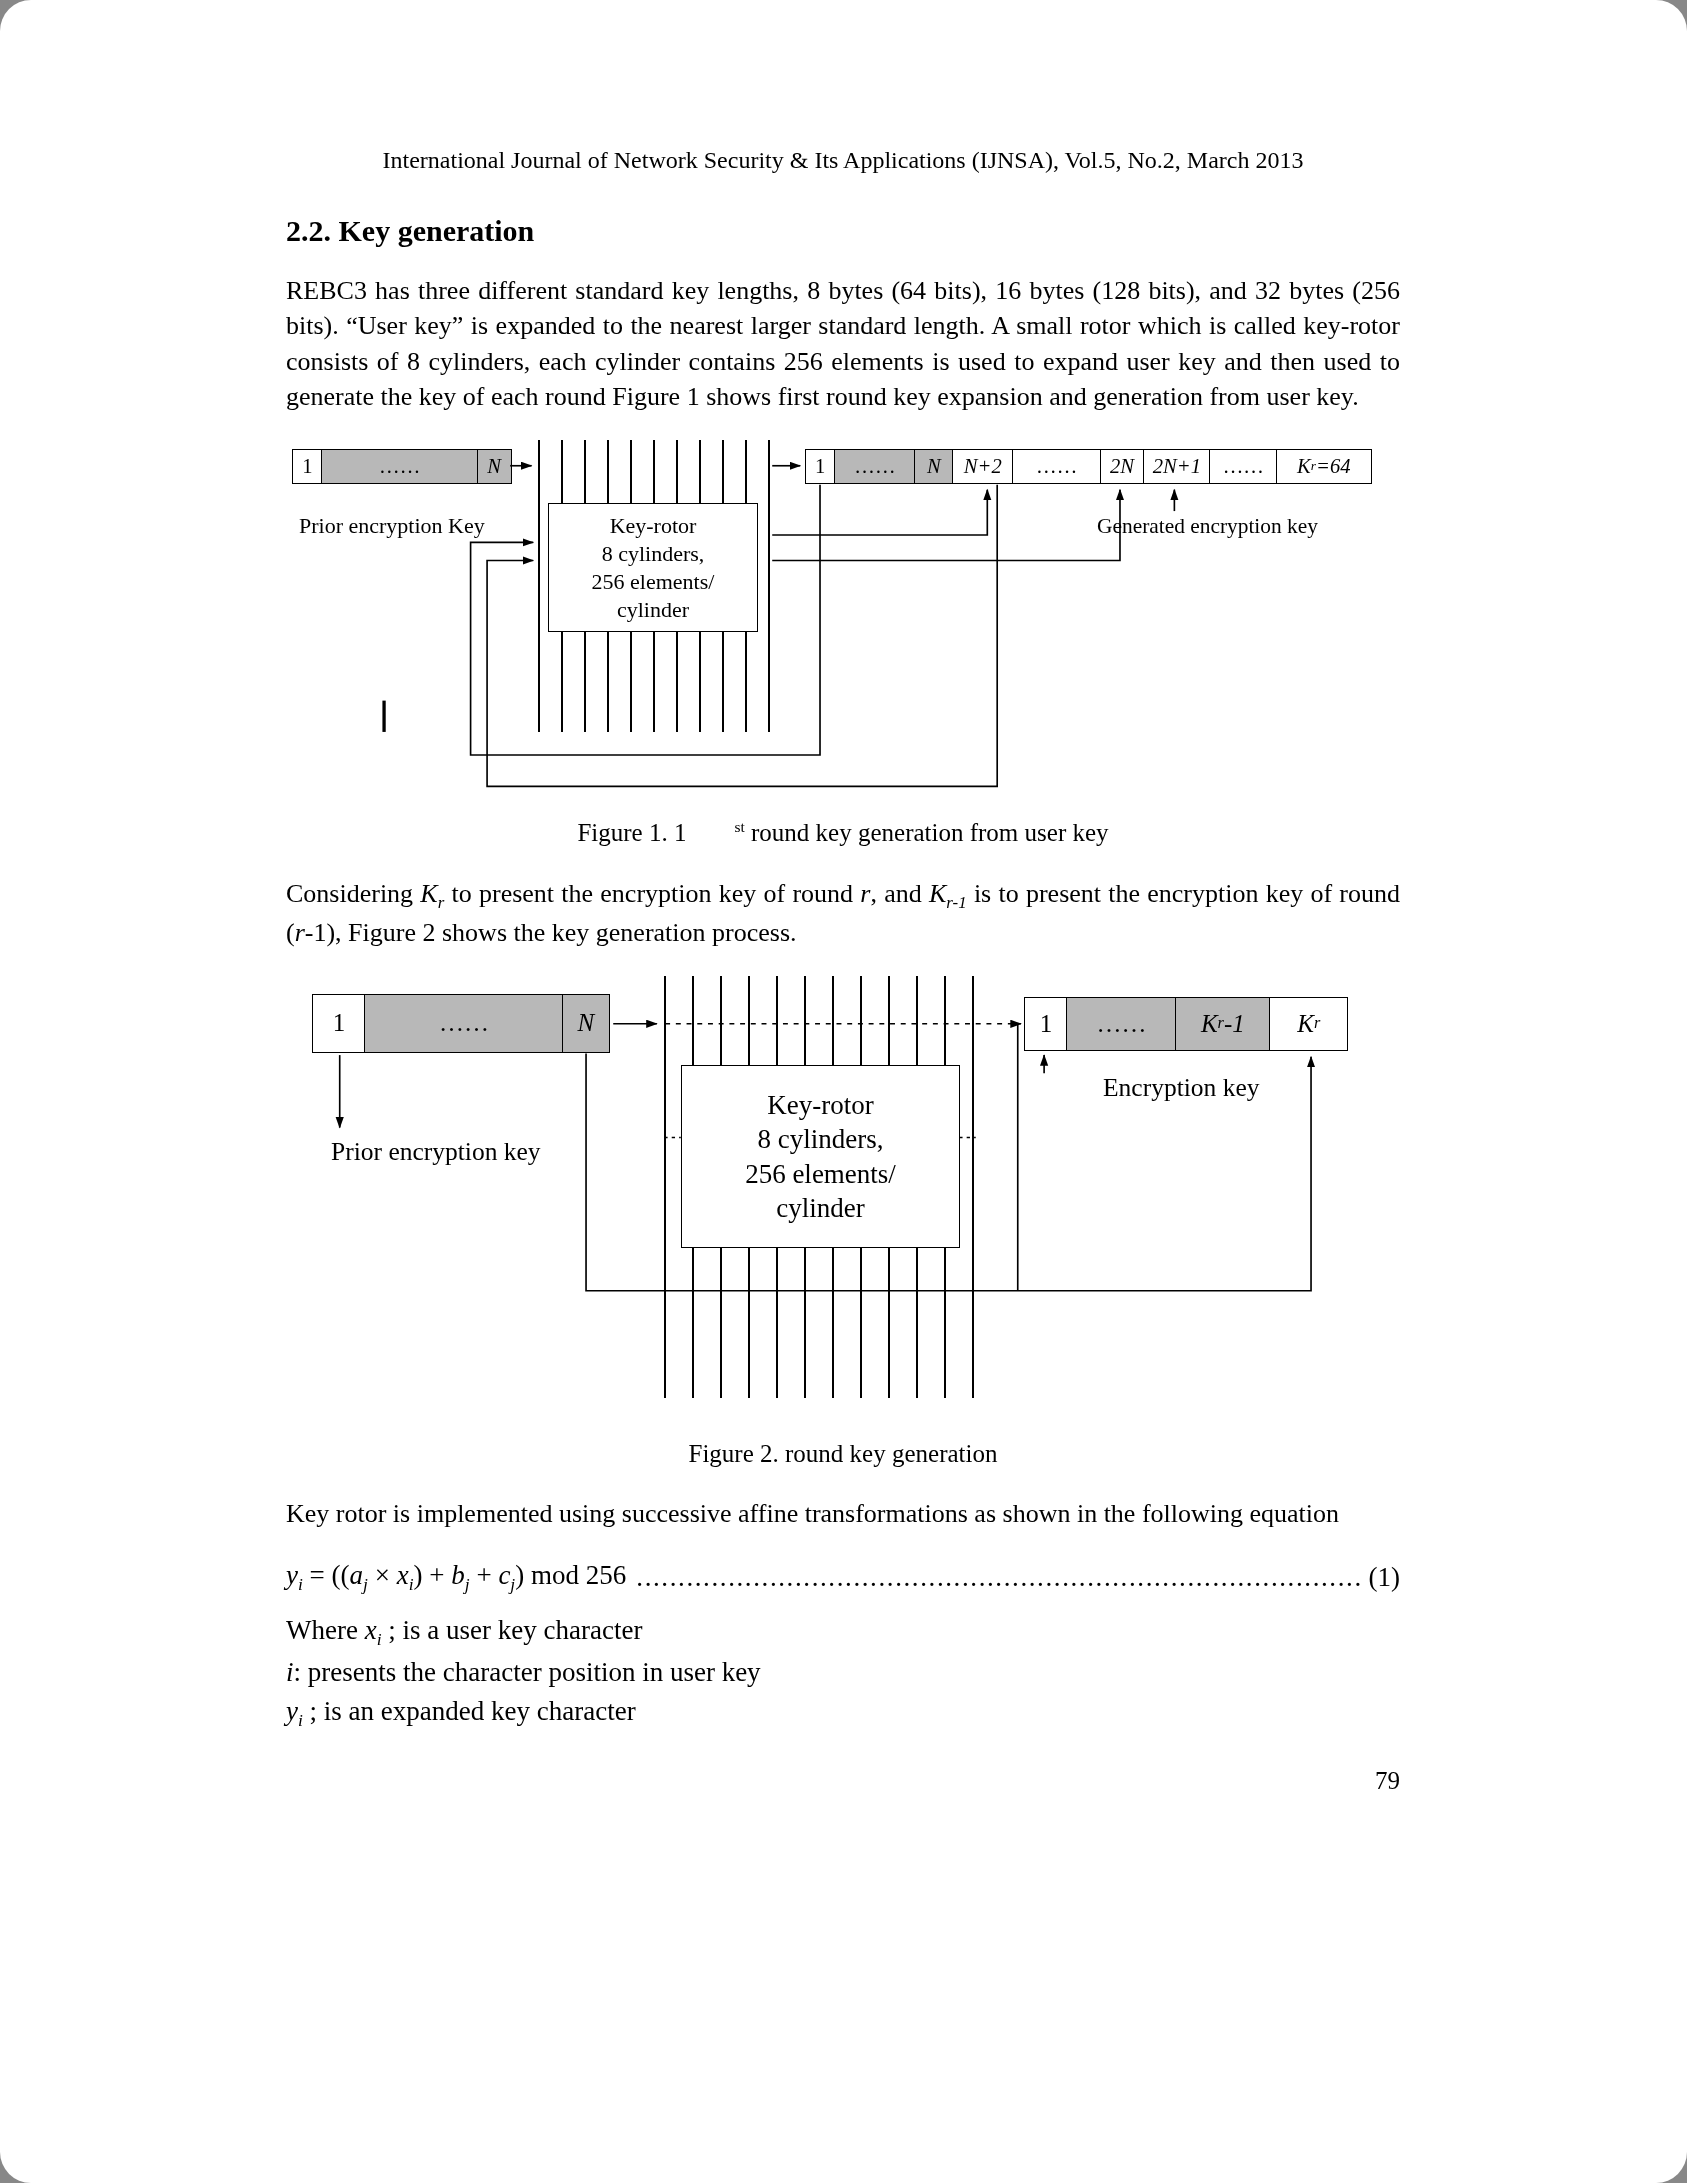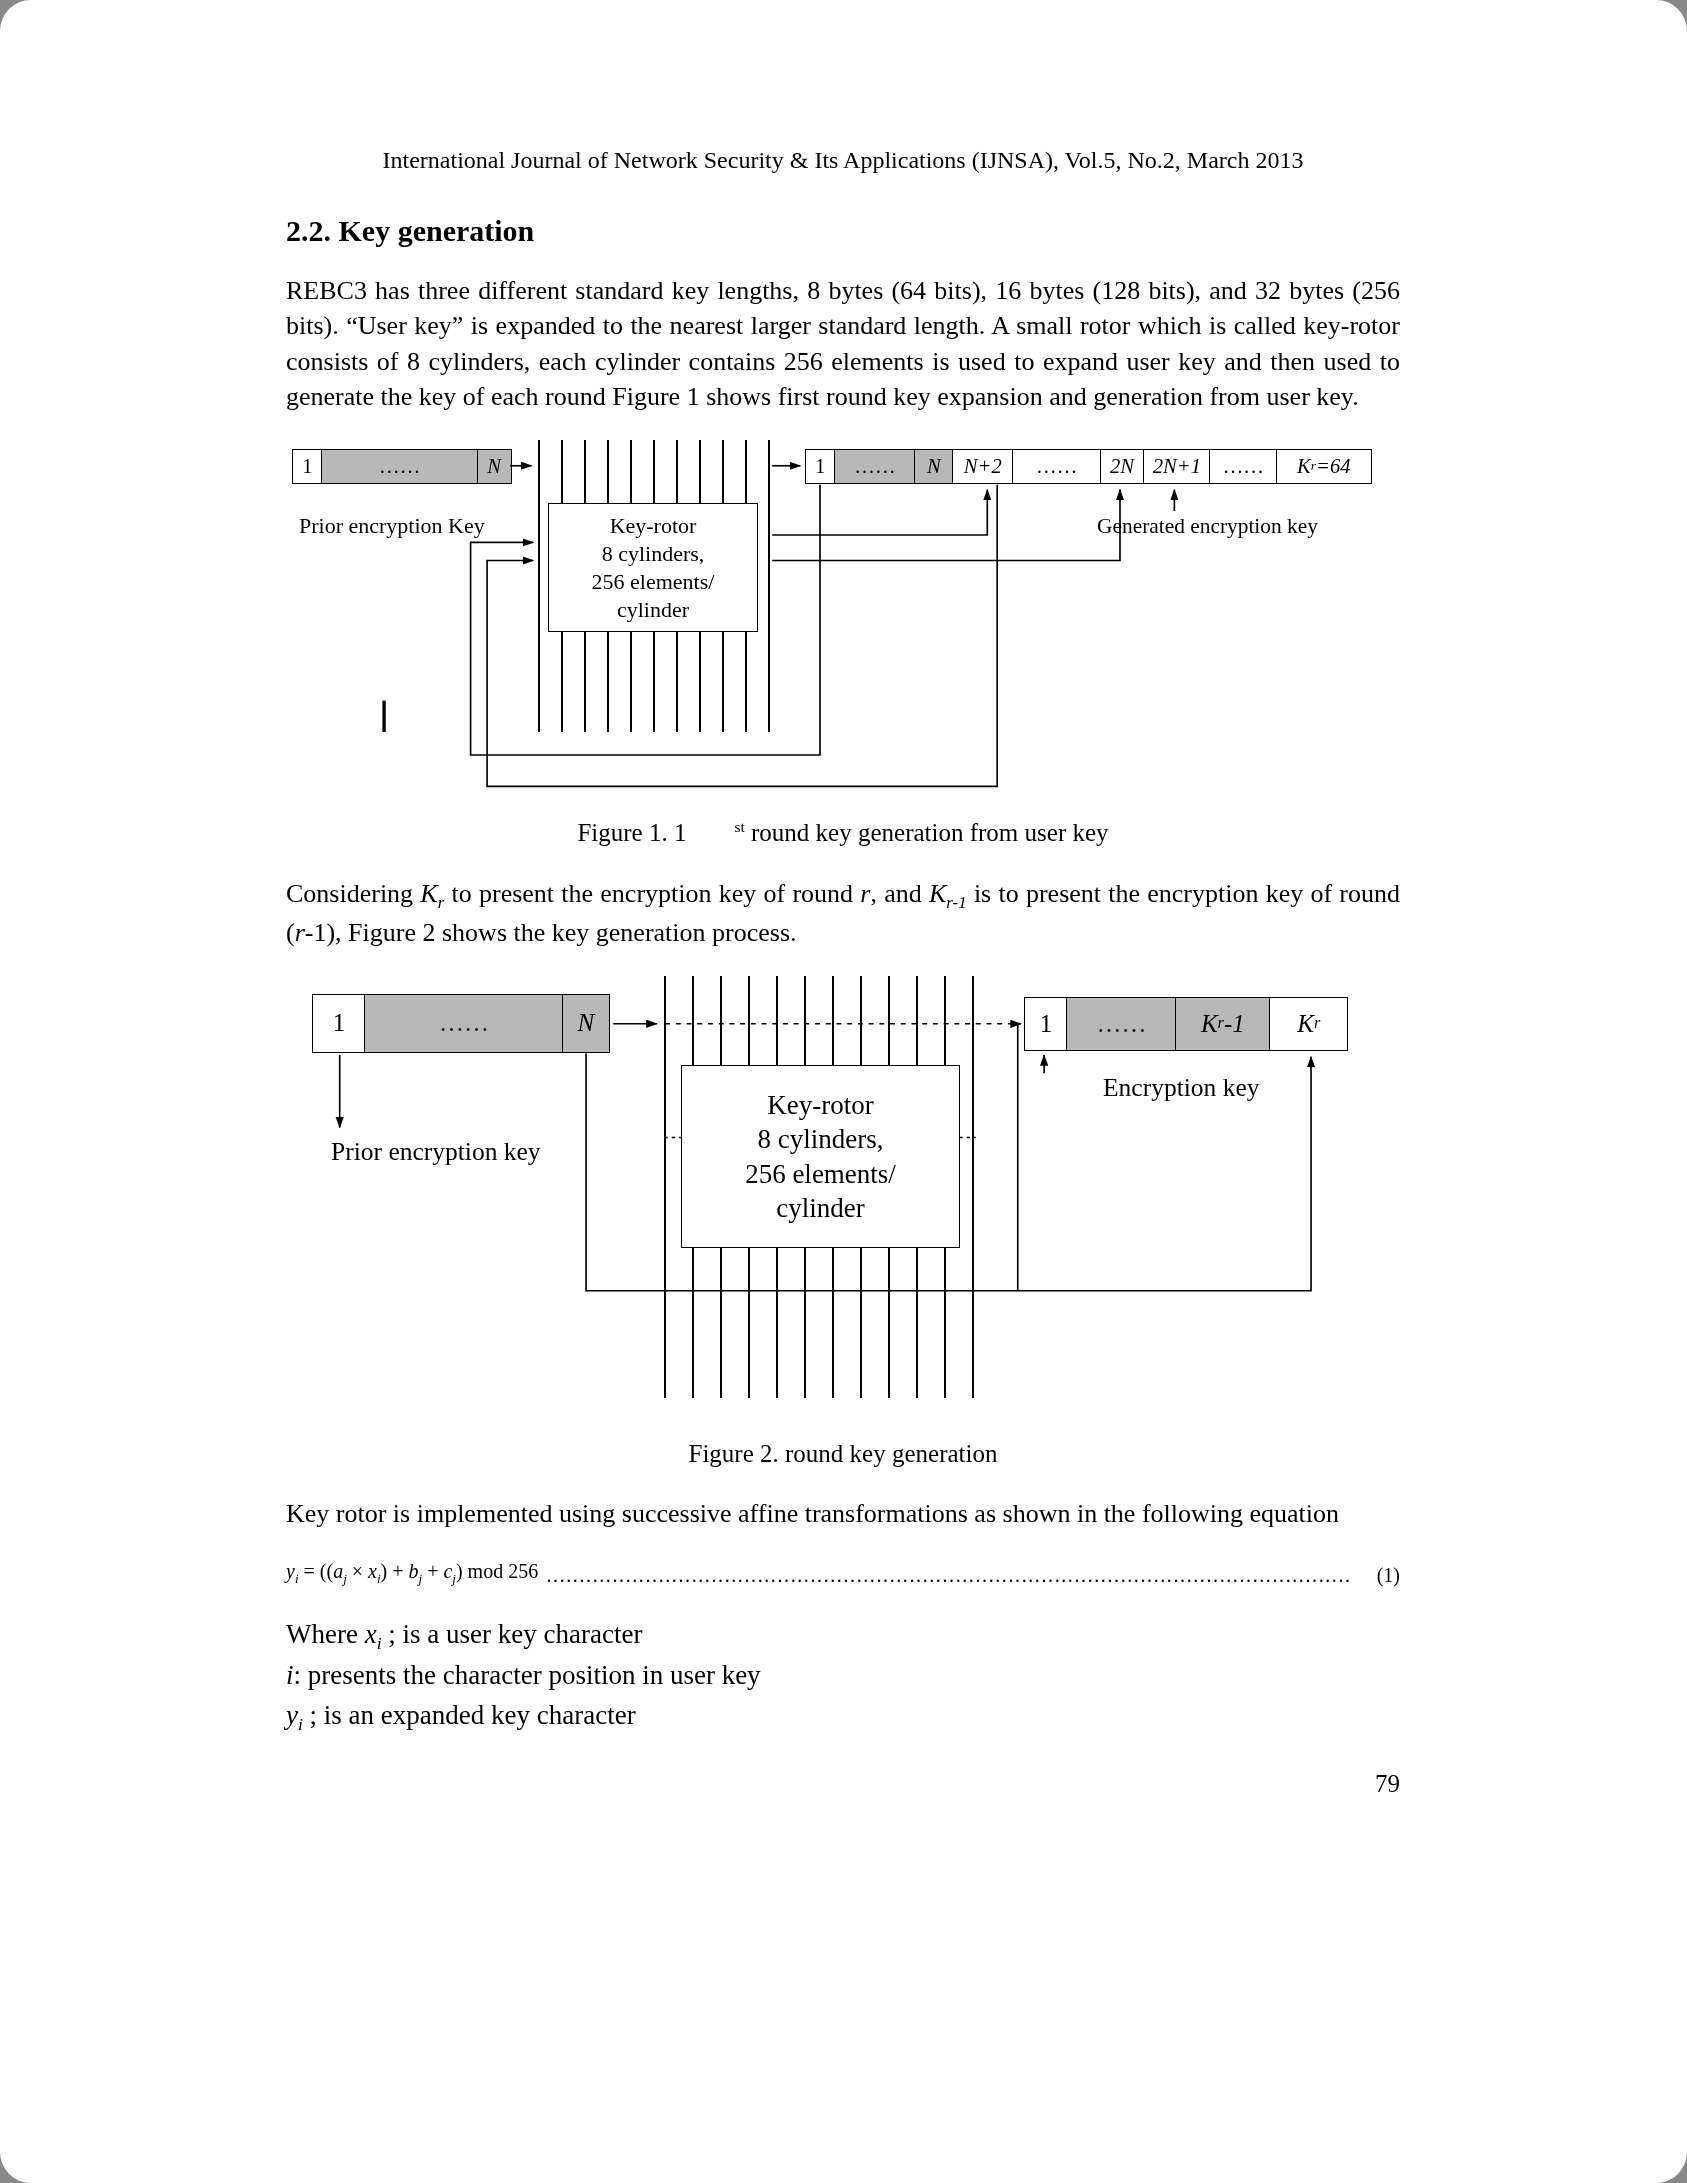--- a/index.html
+++ b/index.html
@@ -35,21 +35,21 @@
     position:absolute;
     background-image:repeating-linear-gradient(to right, #000 0, #000 1.6px, transparent 1.6px, transparent var(--sp));
   }
   .rotor-box {
     position:absolute; background:#fff; border:1.6px solid #000;
     display:flex; flex-direction:column; align-items:center; justify-content:center;
     text-align:right; line-height:1.28;
   }
   .lbl { position:absolute; white-space:nowrap; }
   .fig svg { position:absolute; left:0; top:0; pointer-events:none; }
-  .equation { display:flex; align-items:flex-end; font-size:20px; margin:28px 0 28px 0; }
+  .equation { display:flex; align-items:center; font-size:27px; margin:28px 0 16px 0; }
   .eqmath { white-space:pre; }
   .eqdots { flex:1 1 auto; overflow:hidden; white-space:nowrap; margin:0 6.6px 0 3.3px; letter-spacing:1.6px; }
   .where { font-size:27px; line-height:1.45; }
   .pagenum { text-align:right; font-size:25px; margin-top:33px; }
 </style>
 </head>
 <body>
 
 <div class="page">
 

